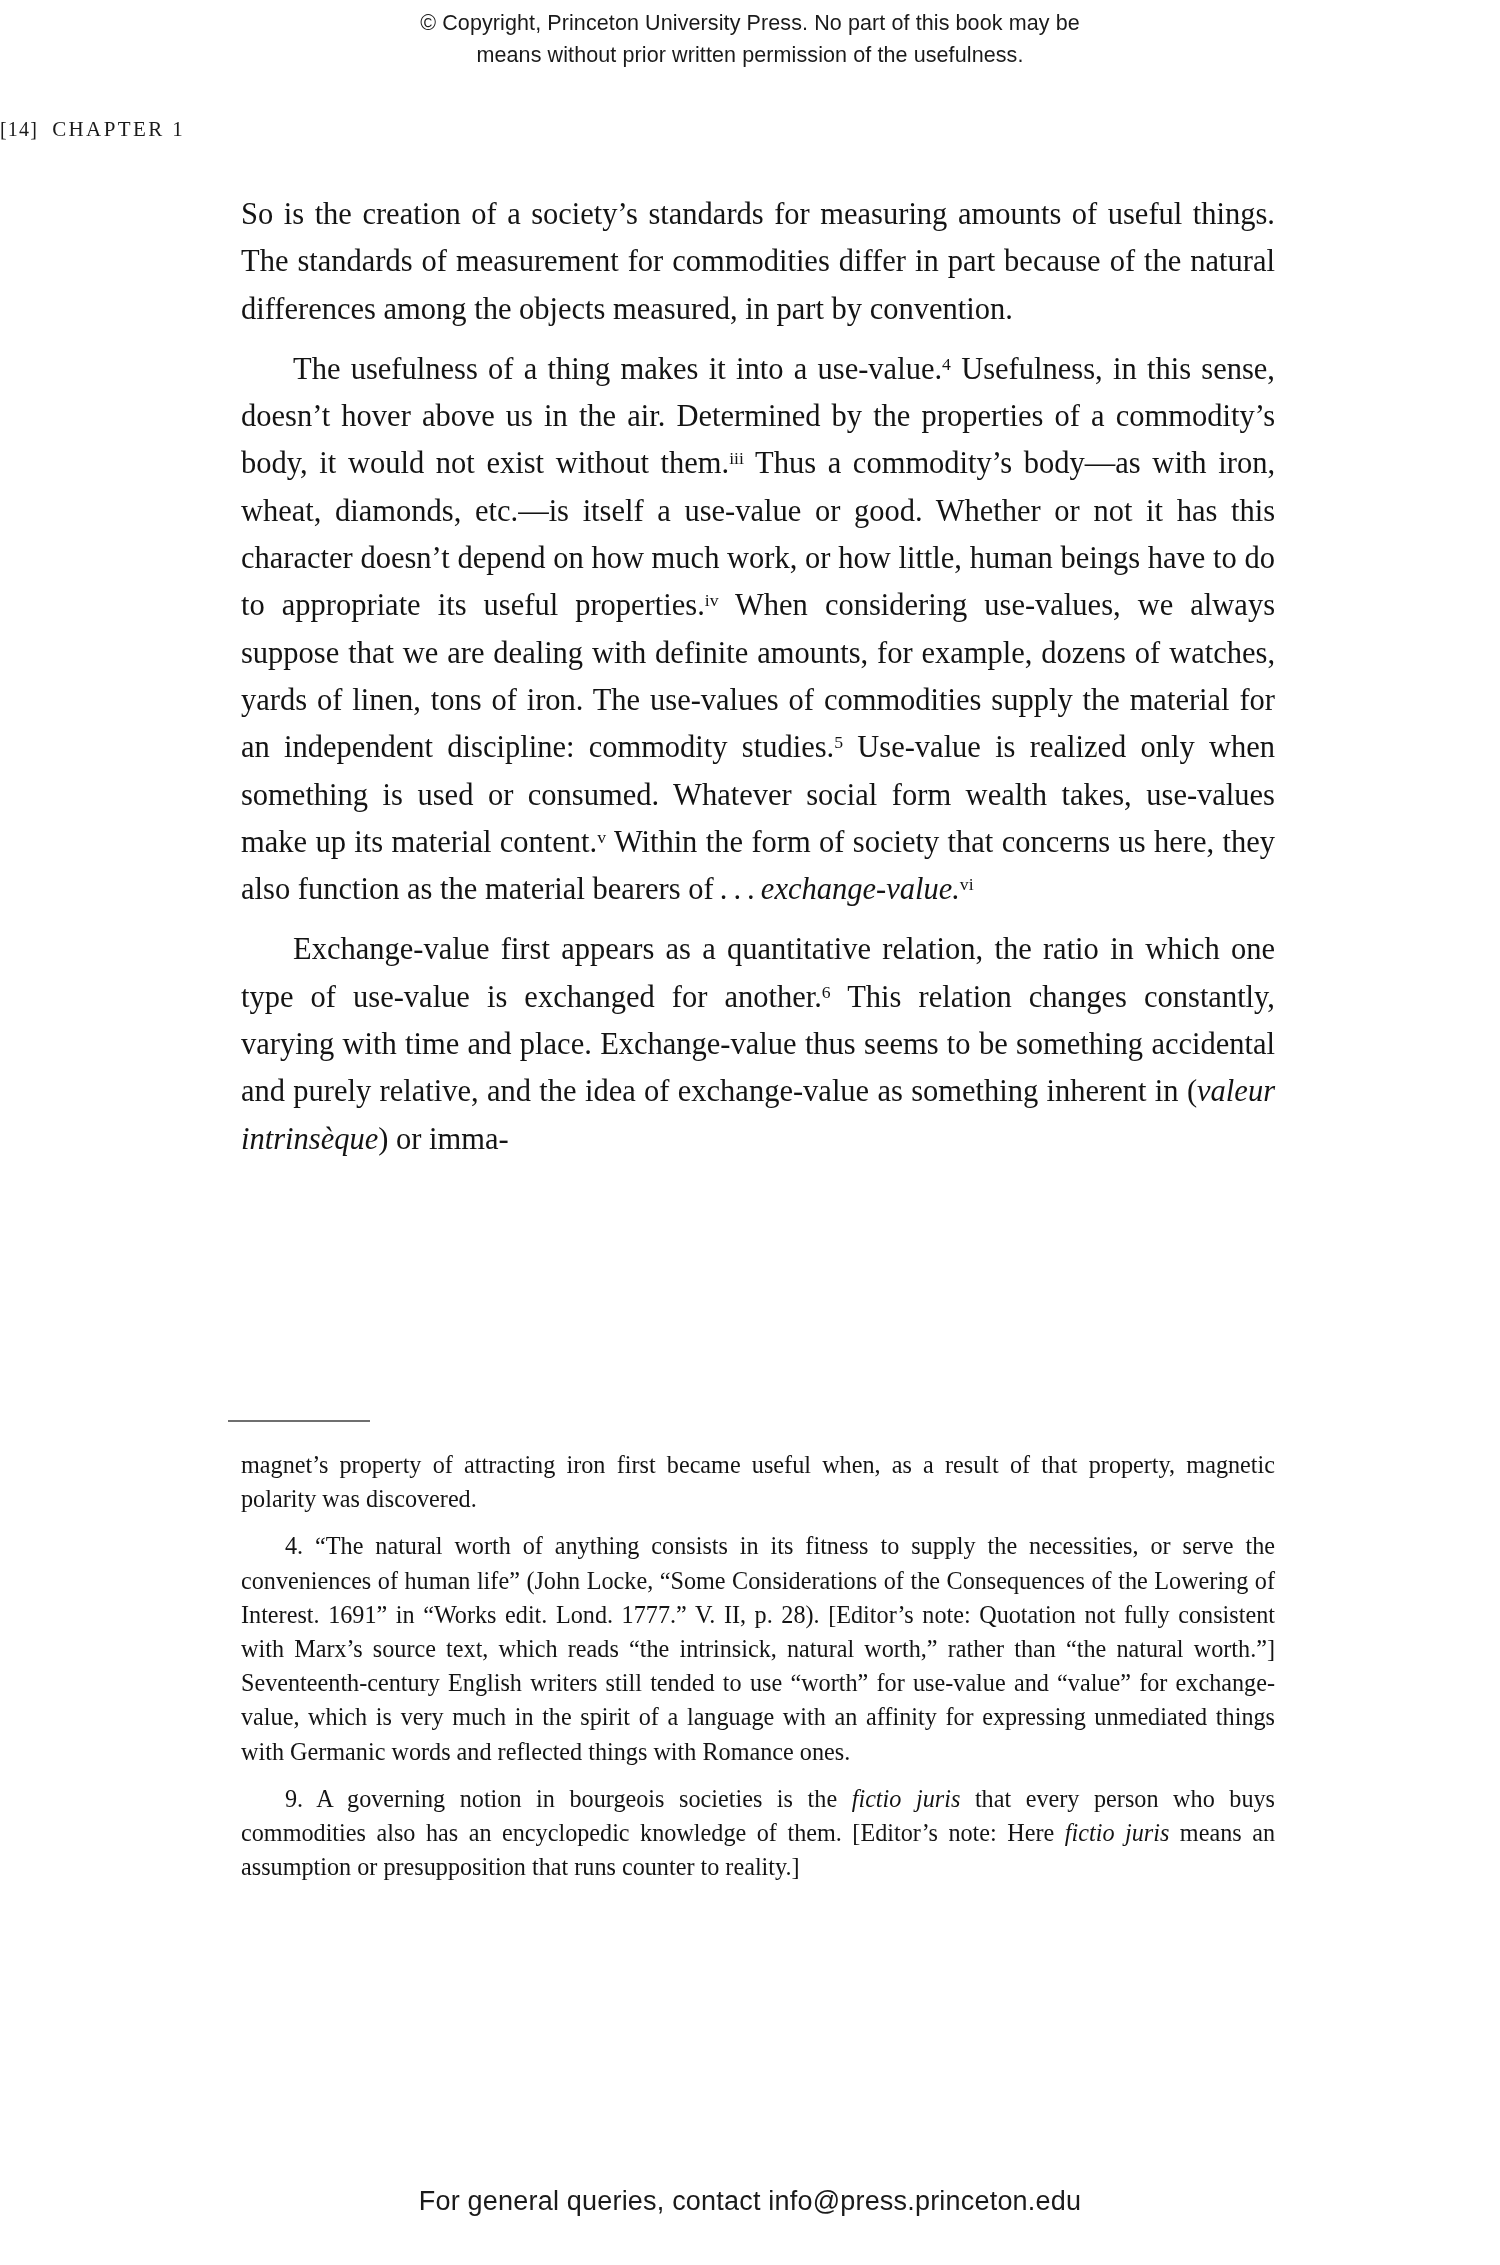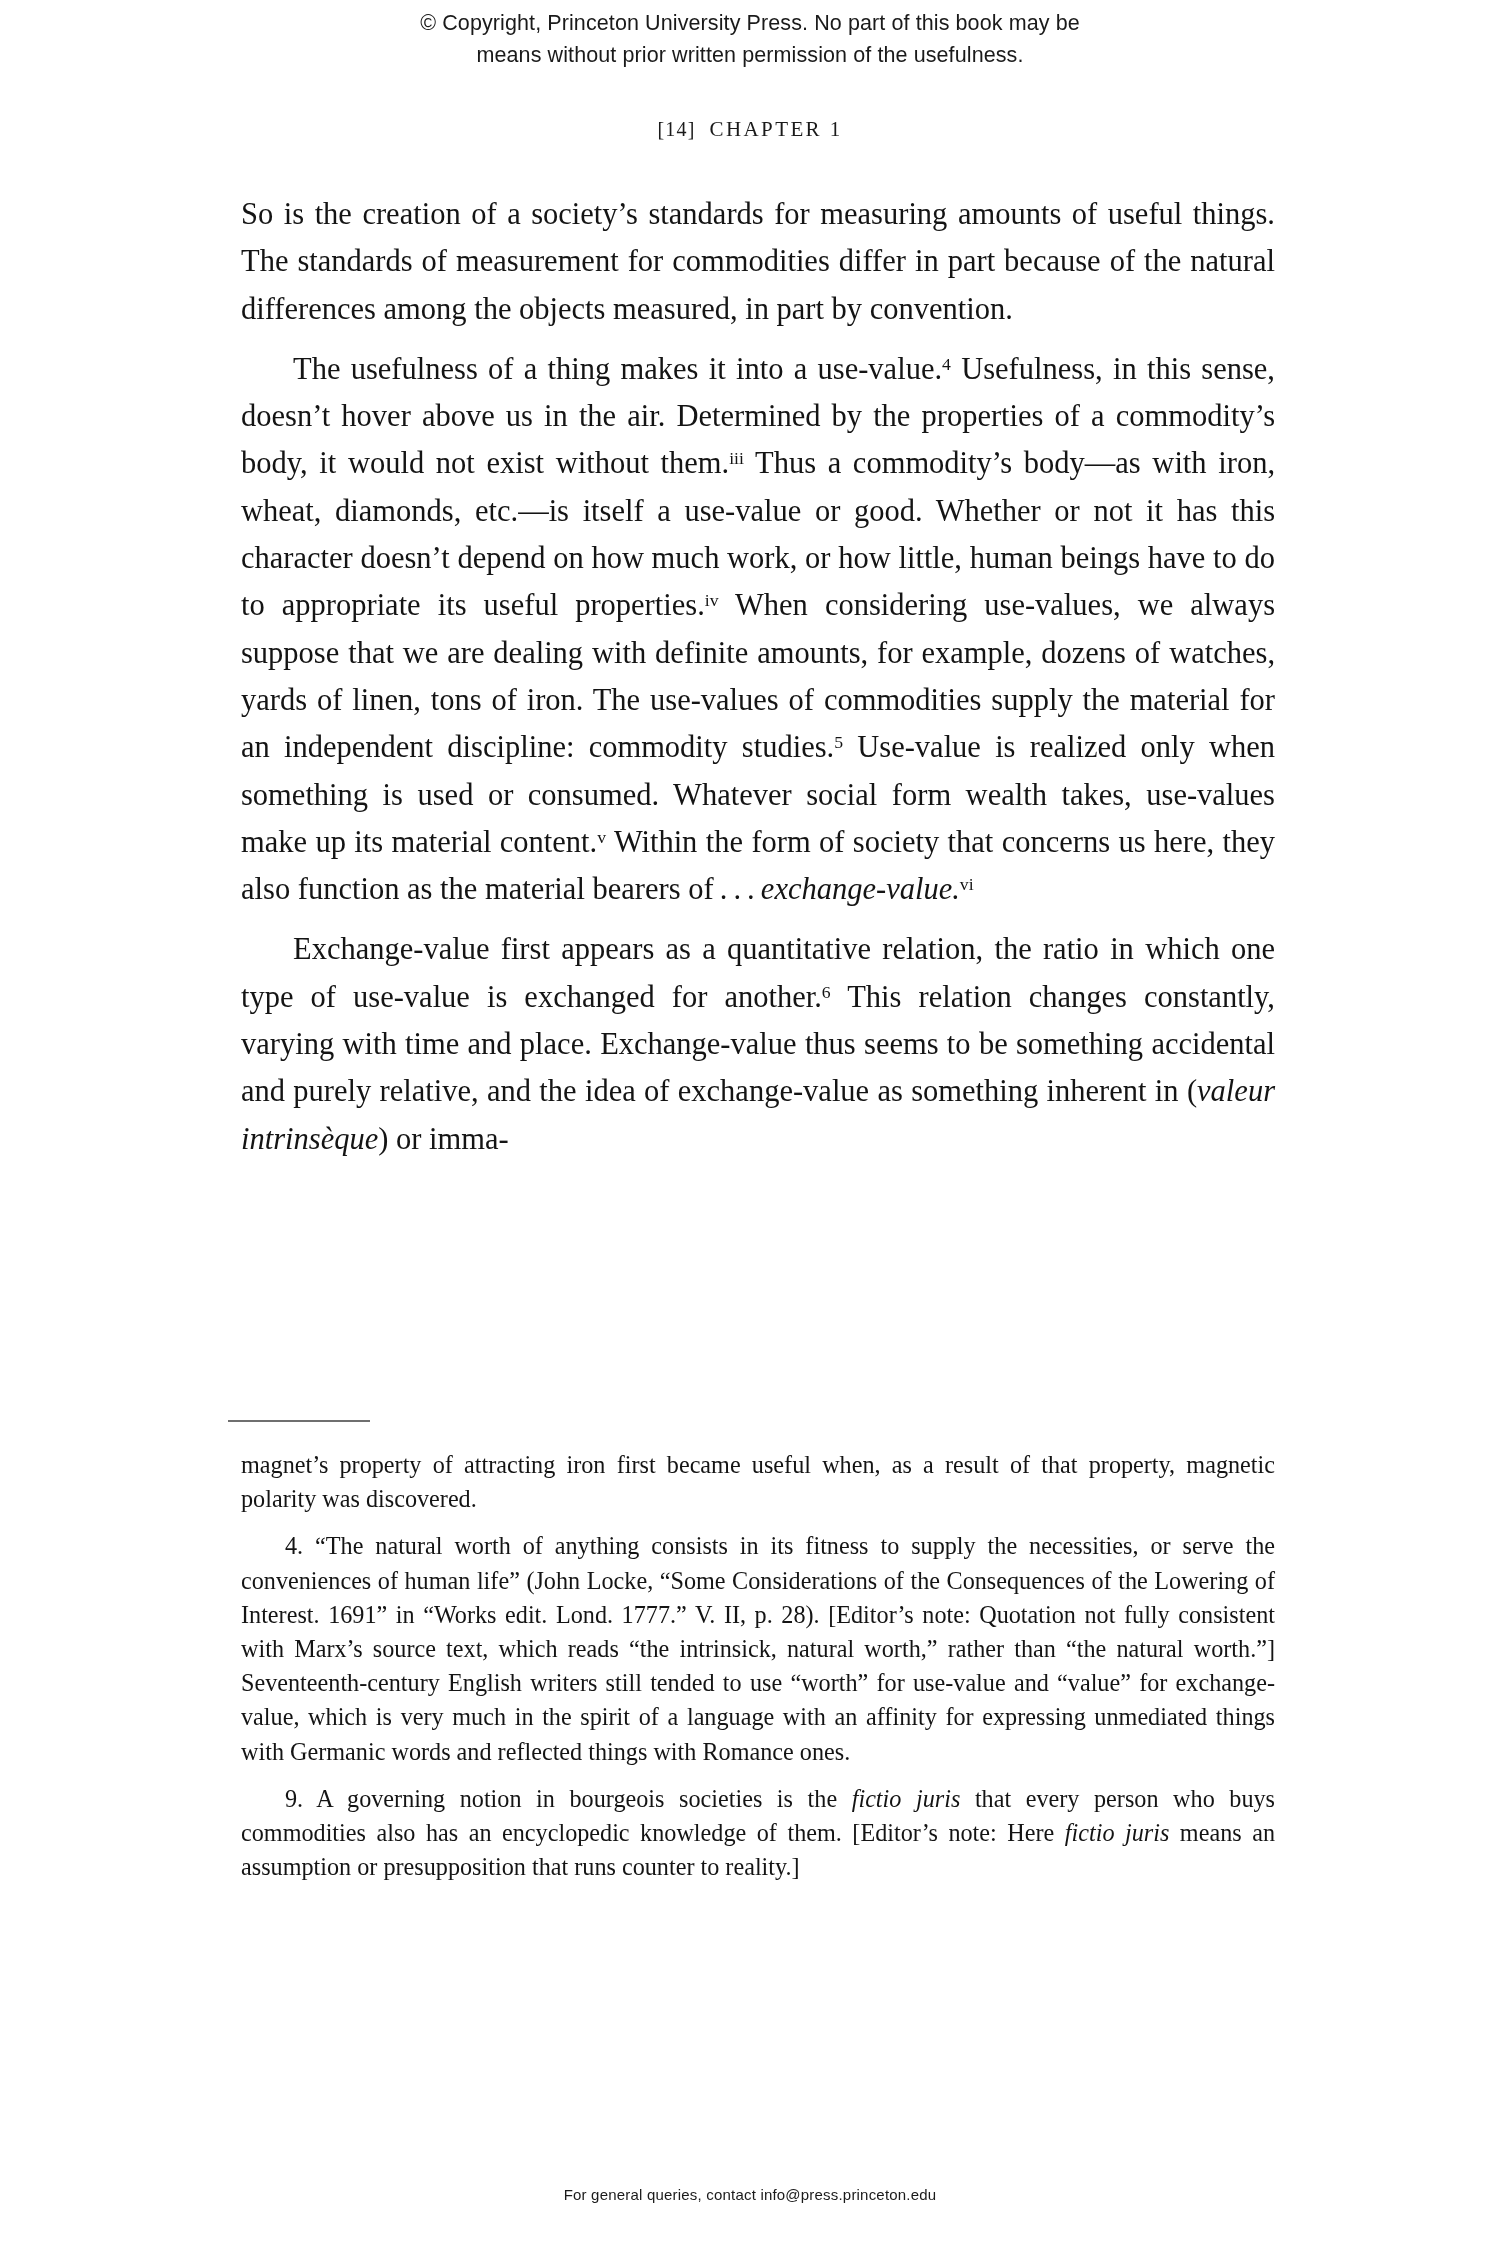--- a/index.html
+++ b/index.html
@@ -31,32 +31,32 @@
   }
   .watermark-top .wline { display: block; }
 
   .watermark-bottom {
     position: absolute;
     left: 0;
     right: 0;
     top: 2186px;
     text-align: center;
     font-family: "Liberation Sans", "DejaVu Sans", sans-serif;
-    font-size: 15px;
+    font-size: 27px;
     color: #1a1a1a;
     letter-spacing: 0.2px;
   }
 
   
   .running-head {
     position: absolute;
     left: 0;
     right: 0;
     top: 117px;
-    text-align: center;
+    text-align: left;
     font-size: 20px;
     color: #1a1a1a;
   }
   .running-head .folio {
     letter-spacing: 1.2px;
   }
   .running-head .chap {
     font-variant: small-caps;
     letter-spacing: 2.4px;
     margin-left: 14px;

